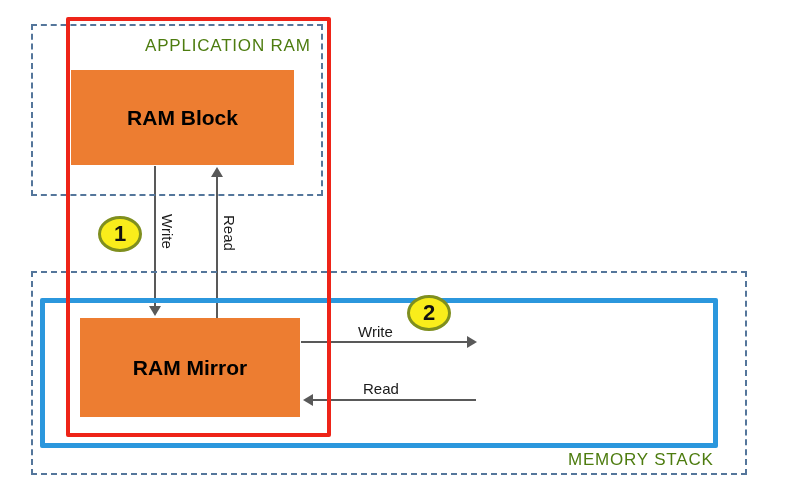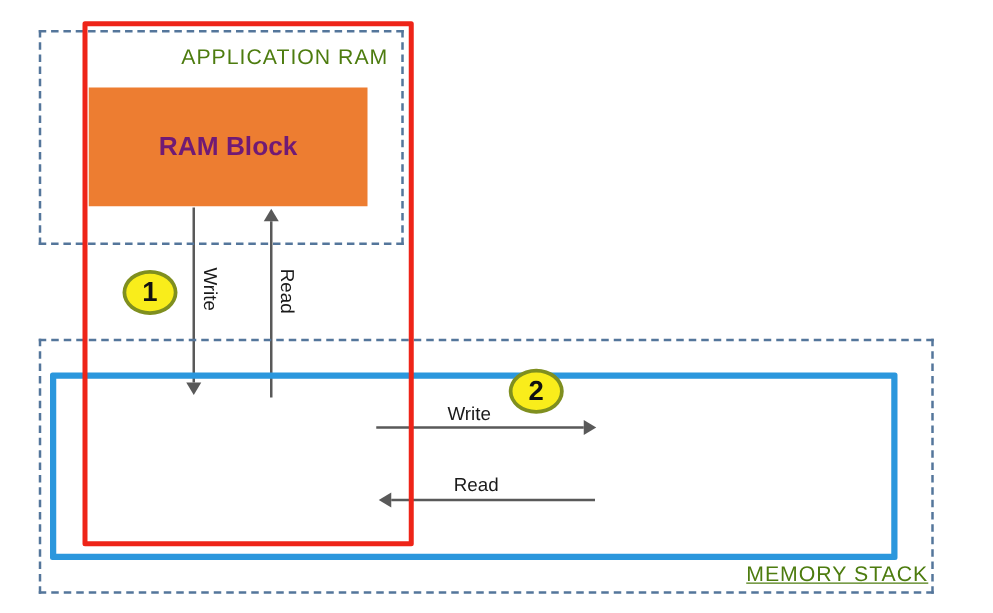--- a/index.html
+++ b/index.html
@@ -55,31 +55,31 @@
   
   .region-label {
     position: absolute;
     font-size: 17px;
     letter-spacing: 0.8px;
     color: #4d7c0f;
     z-index: 5;
     white-space: nowrap;
   }
   #label-application-ram { left: 145px; top: 36px; }
-  #label-memory-stack    { left: 597px; top: 450px; text-decoration: underline; }
+  #label-memory-stack    { left: 568px; top: 450px; }
 
   
   .block {
     position: absolute;
     display: flex;
     align-items: center;
     justify-content: center;
     font-weight: bold;
     font-size: 21px;
-    color: #701a75;
+    color: #000000;
     z-index: 5;
   }
   #ram-block  { left: 71px;  top: 70px;  width: 223px; height: 95px;  background: #ed7d31; }
   #ram-mirror { left: 80px;  top: 318px; width: 220px; height: 99px;  background: #ed7d31; }
   #nv-block   {
     left: 477px; top: 315px; width: 222px; height: 104px;
     background: linear-gradient(180deg, #4e7bcc 0%, #4570bf 45%, #3d61a9 100%);
     border: 1px solid #3a5c9f;
     color: #0b1030;
   }
@@ -157,20 +157,23 @@
 
   <div id="blue-outline"></div>
   <div id="red-outline"></div>
 
   <div id="label-application-ram" class="region-label">APPLICATION RAM</div>
   <div id="label-memory-stack" class="region-label">MEMORY STACK</div>
 
   <div id="ram-block" class="block">
     <span>RAM Block</span>
   </div>
+  <div id="ram-mirror" class="block">
+    <span>RAM Mirror</span>
+  </div>
 
   <div id="label-write-vertical" class="arrow-label vertical-label">Write</div>
   <div id="label-read-vertical" class="arrow-label vertical-label">Read</div>
   <div id="label-write-horizontal" class="arrow-label">Write</div>
   <div id="label-read-horizontal" class="arrow-label">Read</div>
 
   <div id="badge-1" class="badge">
     <span>1</span>
   </div>
   <div id="badge-2" class="badge">

